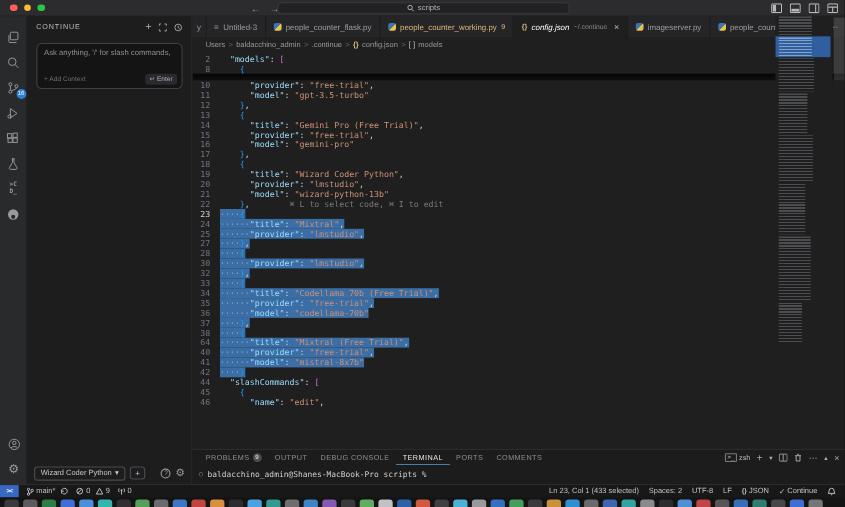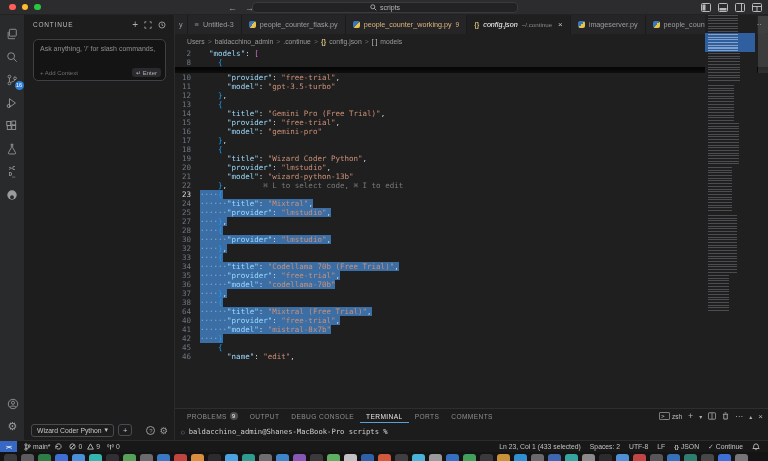--- a/index.html
+++ b/index.html
@@ -415,20 +415,24 @@
           <span class="ln">40</span>
           <span class="lt"><span class="dot">······</span><span class="tk">"provider"</span><span class="tp">: </span><span class="ts">"free-trial"</span><span class="tp">,</span></span>
         </div>
         <div class="cl sel">
           <span class="ln">41</span>
           <span class="lt"><span class="dot">······</span><span class="tk">"model"</span><span class="tp">: </span><span class="ts">"mistral-8x7b"</span></span>
         </div>
         <div class="cl sel">
           <span class="ln">42</span>
           <span class="lt"><span class="dot">····</span><span class="tb2">}</span></span>
+        </div>
+        <div class="cl">
+          <span class="ln">44</span>
+          <span class="lt"><span class="tw">  </span><span class="tk">"slashCommands"</span><span class="tp">: </span><span class="ta">[</span></span>
         </div>
         <div class="cl">
           <span class="ln">45</span>
           <span class="lt"><span class="tw">    </span><span class="tb2">{</span></span>
         </div>
         <div class="cl">
           <span class="ln">46</span>
           <span class="lt"><span class="tw">      </span><span class="tk">"name"</span><span class="tp">: </span><span class="ts">"edit"</span><span class="tp">,</span></span>
         </div>
       </div>

